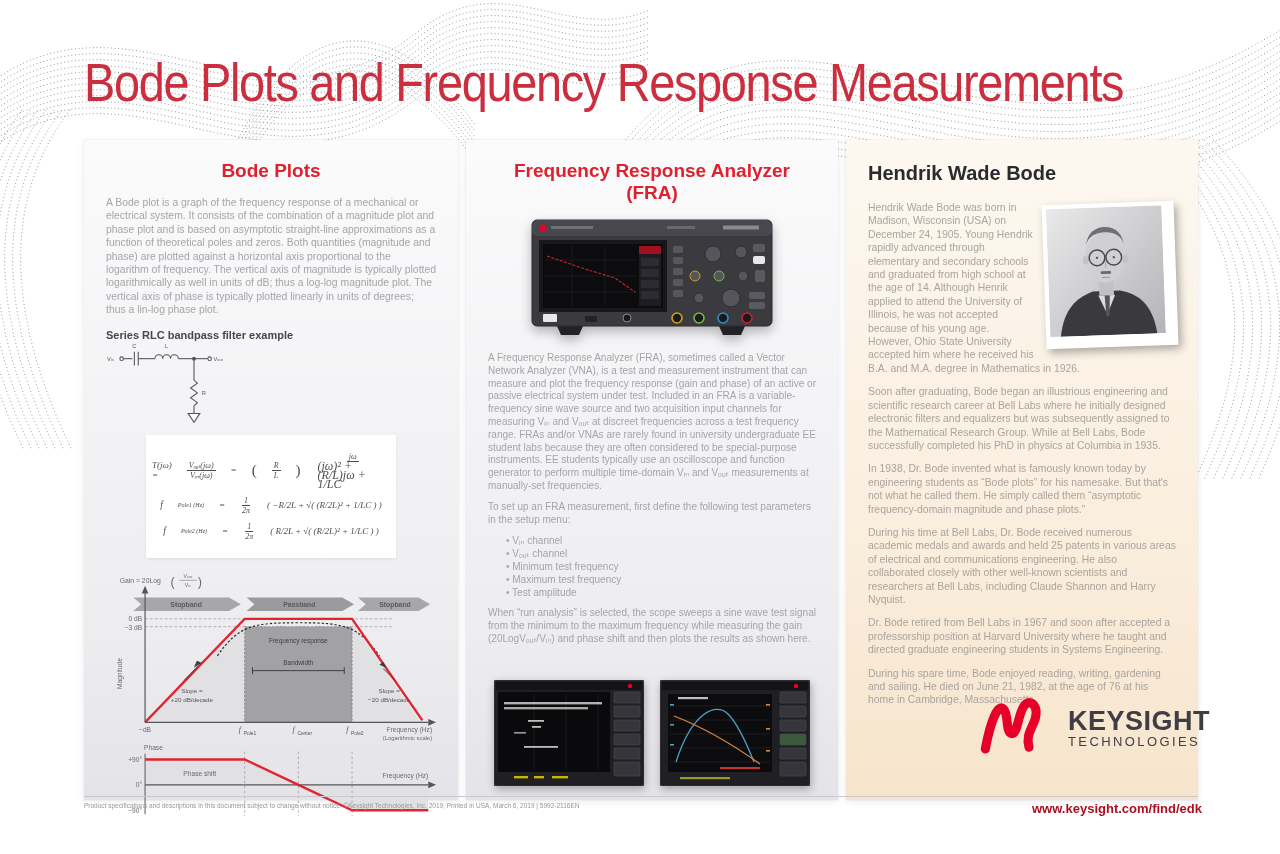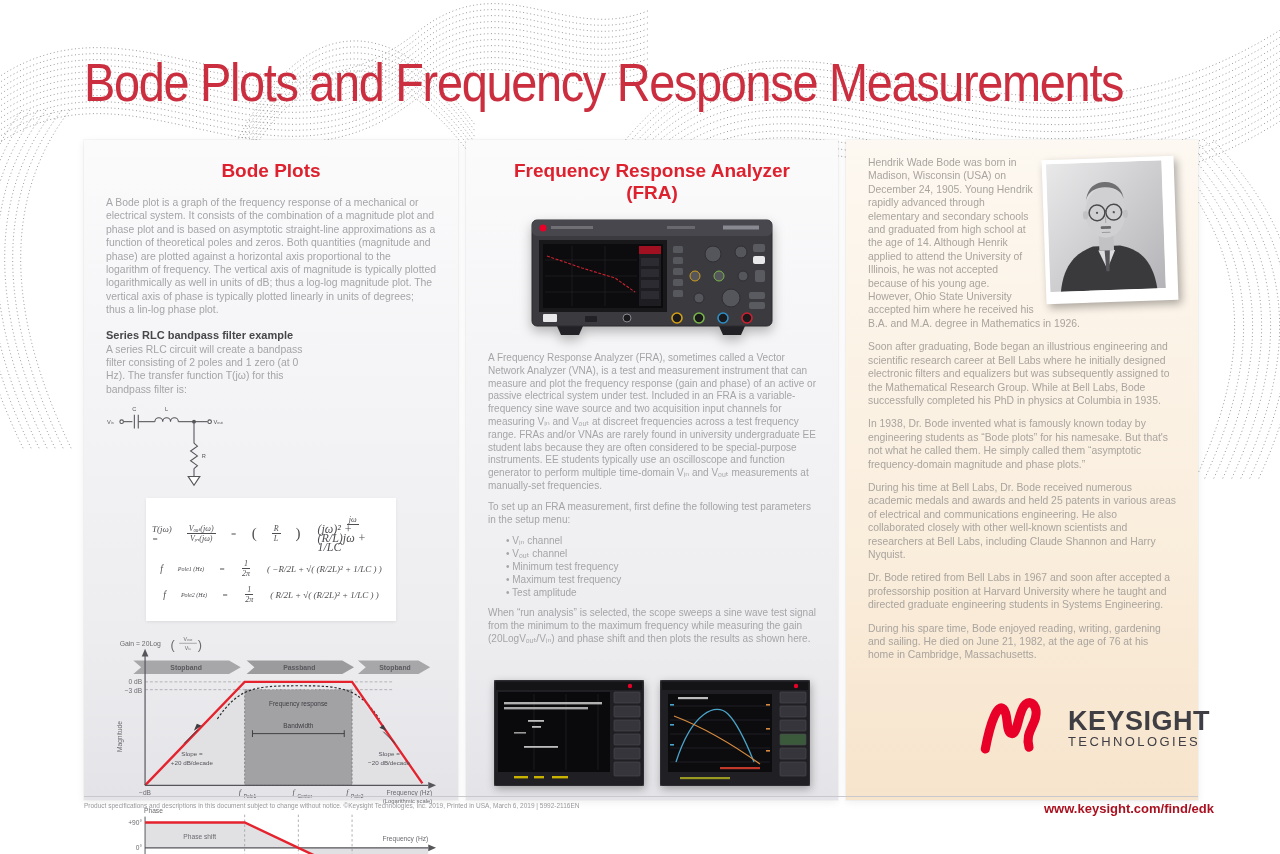--- a/index.html
+++ b/index.html
@@ -64,21 +64,21 @@
   .fra-bullets{list-style:none;margin:0 16px 8px;padding:0 0 0 2px;}
   .fra-bullets li{font-size:10px;line-height:13px;color:#A5A5A8;}
   .shots-row{position:absolute;left:0;right:0;bottom:14px;display:flex;justify-content:center;gap:16px;}
   .shot{filter:drop-shadow(1px 3px 4px rgba(0,0,0,.3));}
   
   .photo-frame{float:right;width:124px;background:#fff;padding:4px 4px 8px;margin:2px 0 8px 10px;
                transform:rotate(-2deg);box-shadow:3px 4px 9px rgba(0,0,0,.32);}
   
   .footer-rule{position:absolute;left:84px;top:796px;width:1114px;height:1px;background:#c9c9cd;z-index:2;}
   .footer-legal{position:absolute;left:84px;top:802px;font-size:6.5px;color:#98989c;z-index:2;}
-  .footer-url{position:absolute;right:66px;top:801px;font-size:13px;font-weight:bold;color:#AA1120;z-index:2;text-decoration:none;}
+  .footer-url{position:absolute;right:78px;top:801px;font-size:13px;font-weight:bold;color:#AA1120;z-index:2;text-decoration:none;}
   .logo-block{position:absolute;left:978px;top:690px;display:flex;align-items:center;gap:8px;z-index:2;}
   .logo-text .l1{font-size:27px;font-weight:bold;color:#3E3E44;letter-spacing:.5px;line-height:26px;}
   .logo-text .l2{font-size:13px;color:#3E3E44;letter-spacing:2.4px;line-height:16px;}
 </style>
 </head>
 <body>
 
 <div class="poster">
 
   <svg class="bg-art" width="1280" height="854" viewBox="0 0 1280 854">
@@ -143,21 +143,20 @@
 
   <h1 class="main-title">Bode Plots and Frequency Response Measurements</h1>
 
   <section class="panel panel-1 panel-gray">
     <h2 class="panel-title">Bode Plots</h2>
     <p class="body">A Bode plot is a graph of the frequency response of a mechanical or electrical system. It consists of the combination of a magnitude plot and phase plot and is based on asymptotic straight-line approximations as a function of theoretical poles and zeros. Both quantities (magnitude and phase) are plotted against a horizontal axis proportional to the logarithm of frequency. The vertical axis of magnitude is typically plotted logarithmically as well in units of dB; thus a log-log magnitude plot. The vertical axis of phase is typically plotted linearly in units of degrees; thus a lin-log phase plot.</p>
 
     <div class="example-row">
       <div class="example-text">
         <h3 class="sub-heading">Series RLC bandpass filter example</h3>
-        <p class="body">A series RLC circuit will create a bandpass filter consisting of 2 poles and 1 zero (at 0 Hz). The transfer function T(jω) for this bandpass filter is:</p>
       </div>
       <svg class="circuit" width="132" height="90" viewBox="0 0 135 92">
         <g stroke="#55555a" stroke-width="1.1" fill="none">
           <circle cx="16" cy="16" r="1.8" fill="#fff"></circle>
           <line x1="18" y1="16" x2="27" y2="16"></line>
           <line x1="29" y1="9" x2="29" y2="23"></line>
           <line x1="33" y1="9" x2="33" y2="23"></line>
           <line x1="33" y1="16" x2="50" y2="16"></line>
           <path d="M50,16 a4,4 0 0 1 8,0 a4,4 0 0 1 8,0 a4,4 0 0 1 8,0"></path>
           <line x1="74" y1="16" x2="104" y2="16"></line>
@@ -428,20 +427,21 @@
           <rect x="120" y="40" width="26" height="11" rx="1" fill="#35353b" stroke="#4a4a50" stroke-width=".6"></rect>
           <rect x="120" y="54" width="26" height="11" rx="1" fill="#3b5a3b" stroke="#4a4a50" stroke-width=".6"></rect>
           <rect x="120" y="68" width="26" height="11" rx="1" fill="#35353b" stroke="#4a4a50" stroke-width=".6"></rect>
           <rect x="120" y="82" width="26" height="14" rx="1" fill="#35353b" stroke="#4a4a50" stroke-width=".6"></rect>
         </g>
       </svg>
     </div>
   </section>
 
   <section class="panel panel-3">
+    <h2 class="bio-title">Hendrik Wade Bode</h2>
 
     <div class="photo-frame">
       <svg width="116" height="128" viewBox="0 0 110 122">
         <defs>
           <linearGradient id="pg" x1="0" y1="0" x2="1" y2="1">
             <stop offset="0" stop-color="#e9e9ea"></stop>
               <stop offset="1" stop-color="#b4b4b8"></stop>
           </linearGradient>
         </defs>
         <rect width="110" height="122" fill="url(#pg)"></rect>

